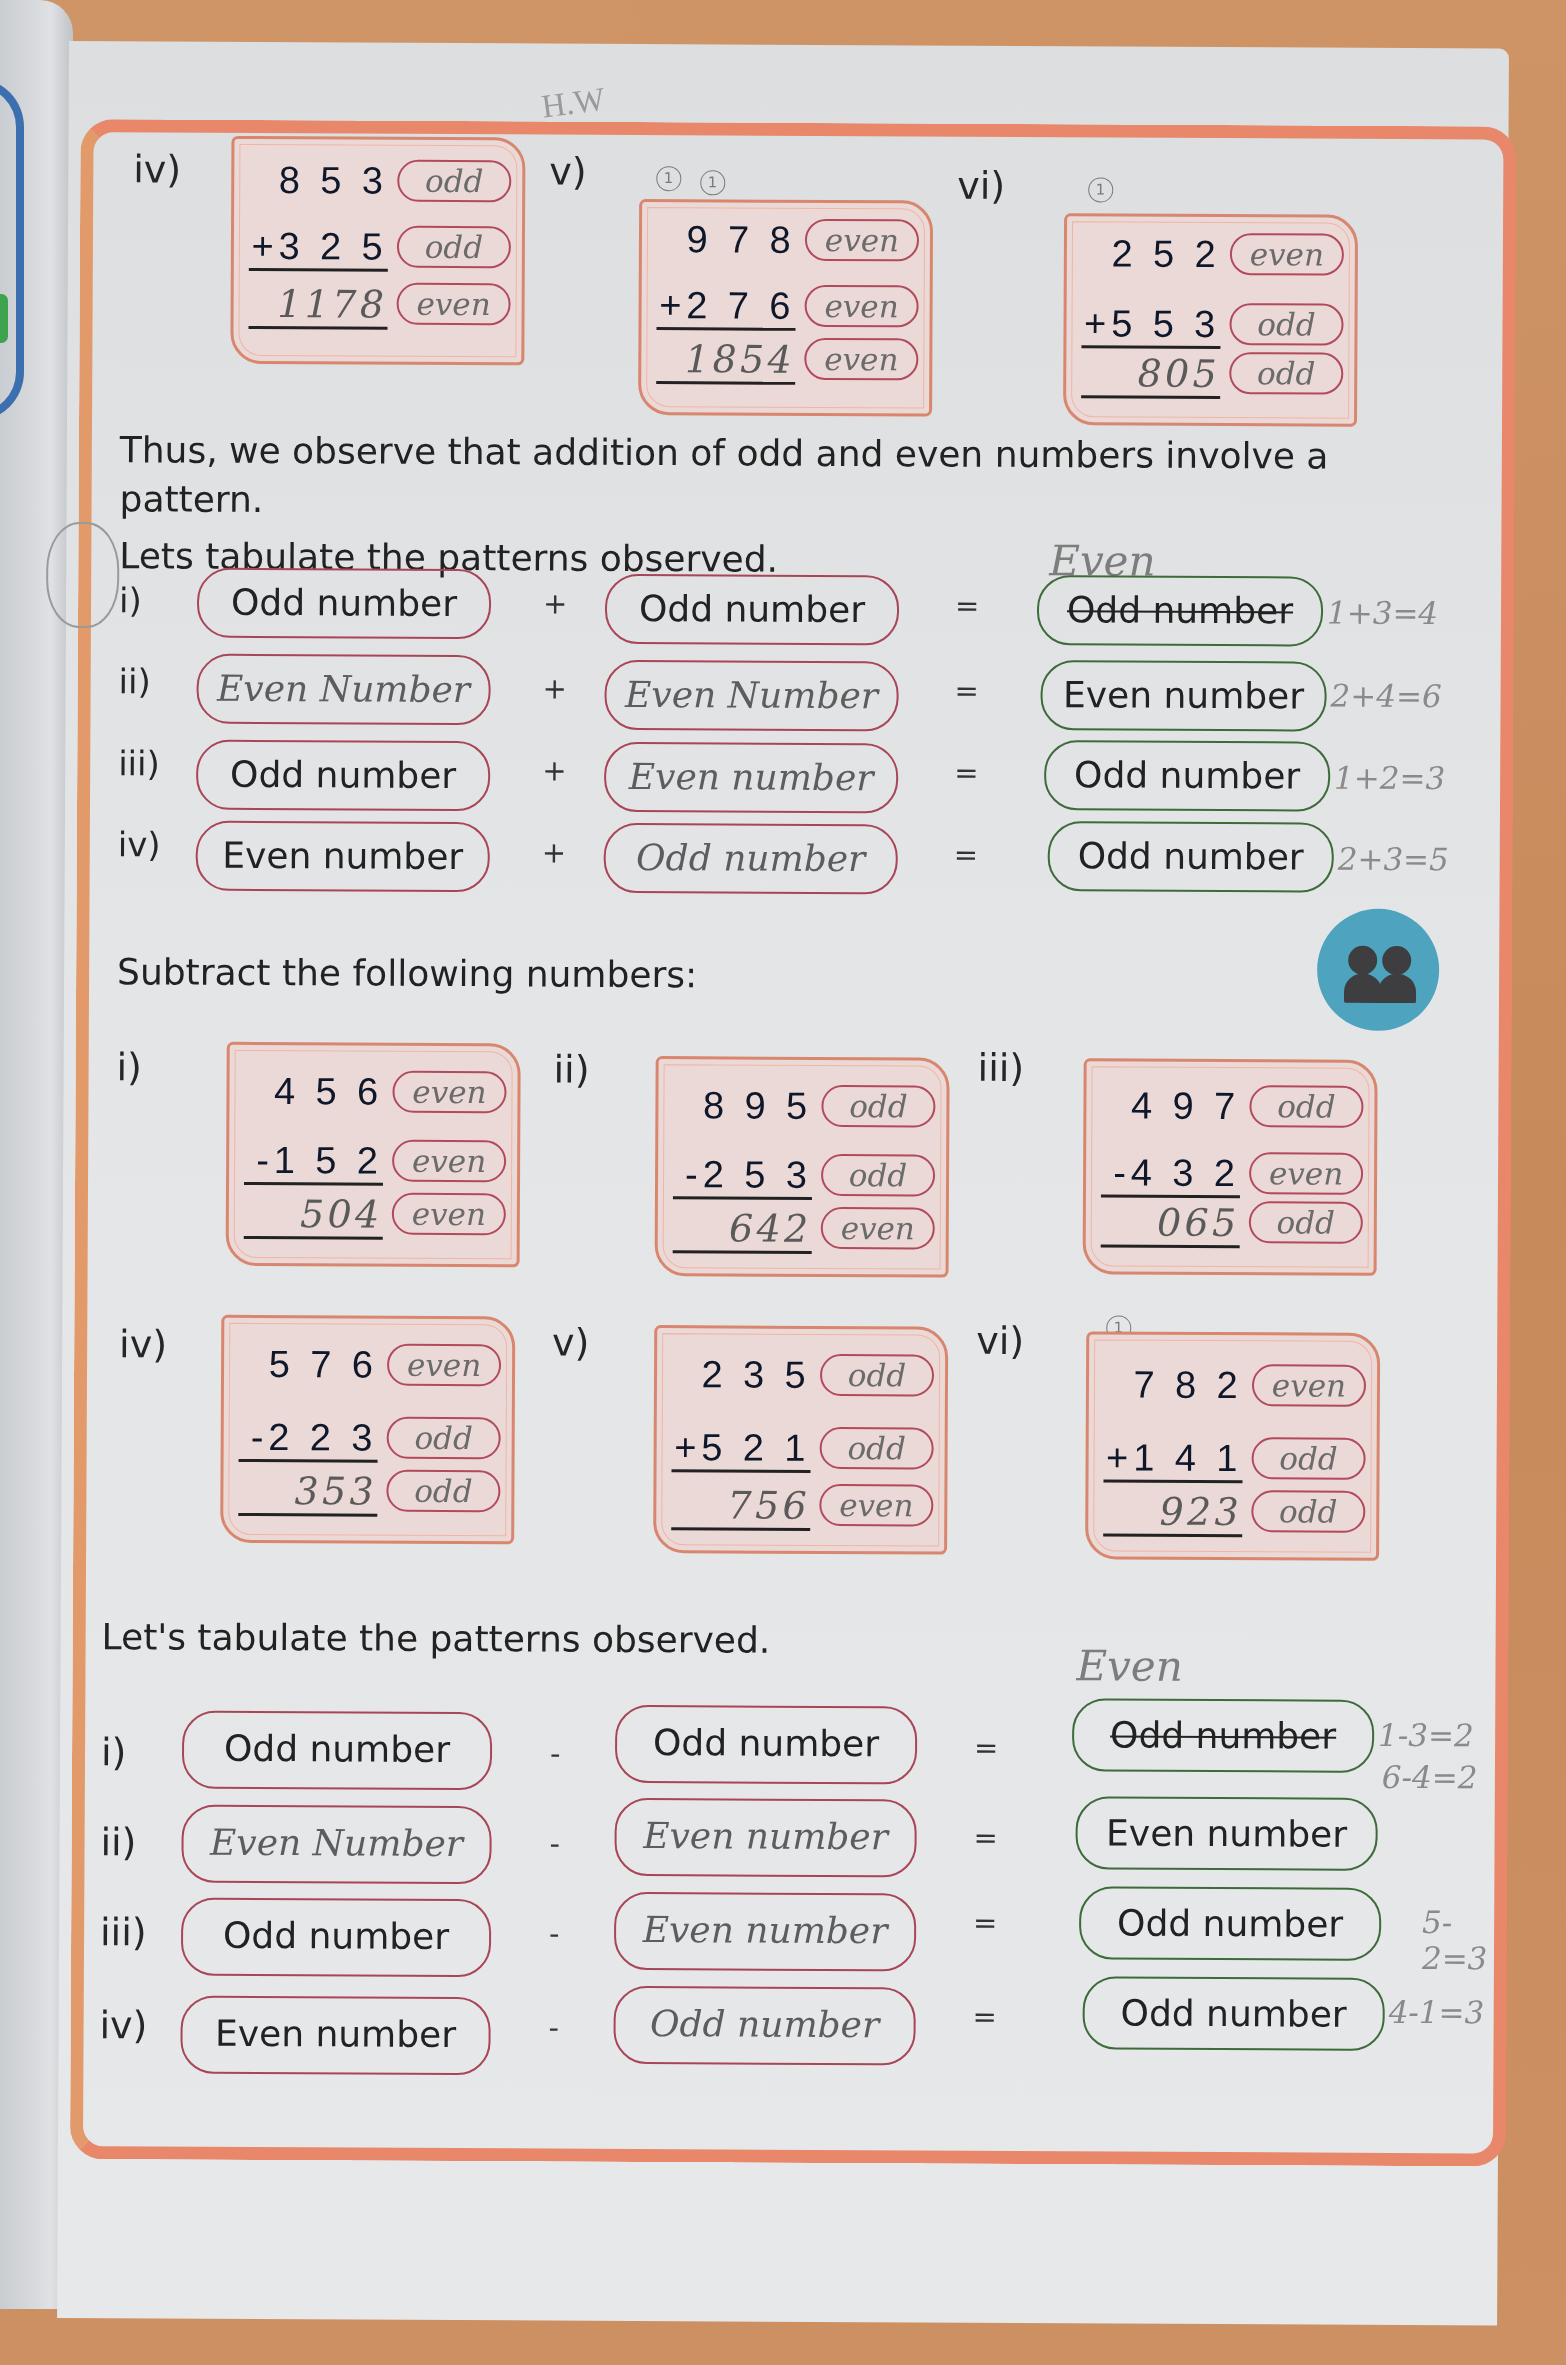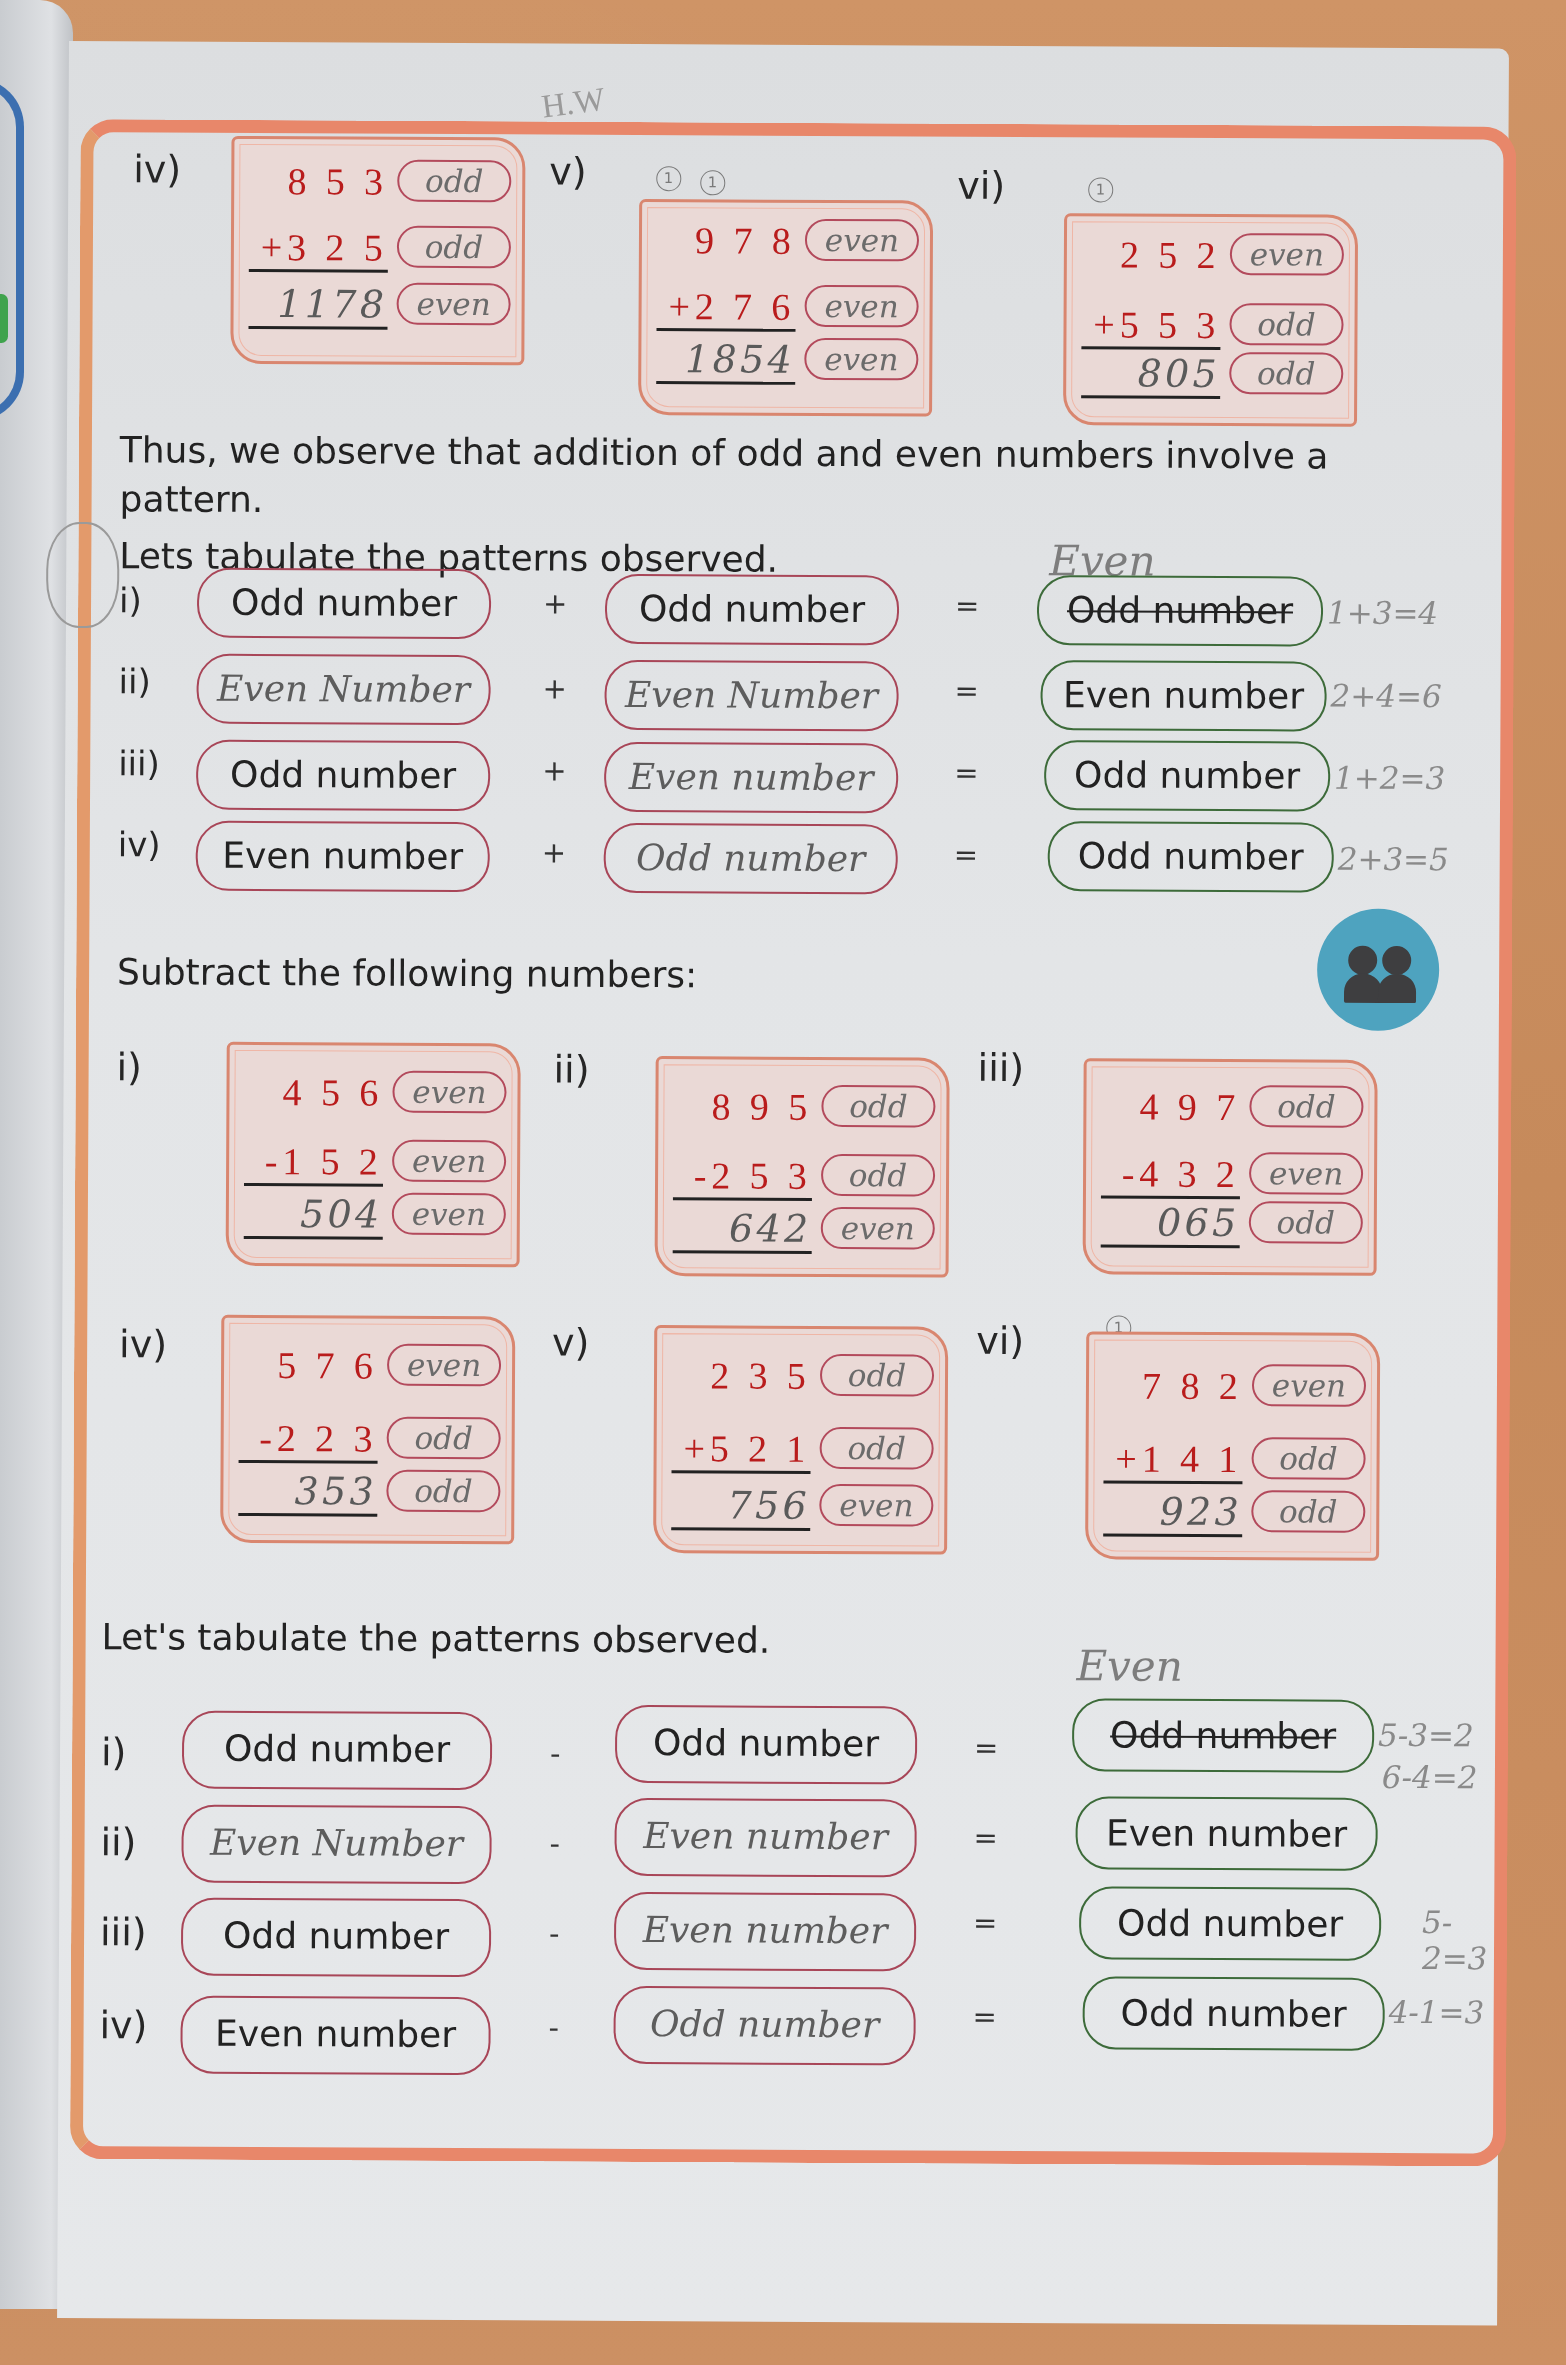--- a/index.html
+++ b/index.html
@@ -62,22 +62,22 @@
     border: 3.3px solid #d9866f;
     outline: 1.6px solid #efb6a6; outline-offset: -9.8px;
     border-radius: 6.5px 31px 6.5px 31px;
     background: #ead9d6;
   }
   .pbox .row {
     position: absolute; left: 0; width: 100%; height: 49px;
   }
   .pbox .num {
     position: absolute; left: 14.7px; width: 139px; text-align: right;
-    font-family: Liberation Serif, serif; font-size: 38px; letter-spacing: 4.9px;
-    color: #b91c1c;
+    font-family: Liberation Sans, sans-serif; font-size: 38px; letter-spacing: 4.9px;
+    color: #0f172a;
   }
   .pbox .num.hw {
     font-family: "DejaVu Serif", serif; font-style: italic; color: #5a5a5a; letter-spacing: 3.3px;
   }
   .pbox .underline { border-bottom: 3.3px solid #222; }
   .pbox .tag {
     position: absolute; left: 163px; width: 114px; height: 42px;
     border: 2.4px solid #b34a5c; border-radius: 21px;
     font-family: "DejaVu Serif", serif; font-style: italic;
     font-size: 31px; color: #6b6b6b; text-align: center; line-height: 38px;
@@ -362,21 +362,21 @@
   <div>
     <div class="para" style="left:41px; top:1571px;">Let's tabulate the patterns observed.</div>
     <div class="even-note" style="left:1016px; top:1595px;">Even</div>
 
     <div class="roman" style="left:41px; top:1689px;">i)</div>
     <div class="pill" style="left:122px; top:1669px; width:310px; height:78px; line-height:72px;">Odd number</div>
     <div class="op" style="left:490px; top:1693px;">-</div>
     <div class="pill" style="left:555px; top:1661px; width:302px; height:78px; line-height:72px;">Odd number</div>
     <div class="op" style="left:914px; top:1685px;">=</div>
     <div class="pill res strike" style="left:1012px; top:1652px; width:302px; height:73px; line-height:69px;">Odd number</div>
-    <div class="side-eq" style="left:1318px; top:1669px;">5-3=2</div>
+    <div class="side-eq" style="left:1318px; top:1669px;">1-3=2</div>
 
     <div class="roman" style="left:41px; top:1779px;">ii)</div>
     <div class="pill hw" style="left:122px; top:1763px; width:310px; height:78px; line-height:72px;">Even Number</div>
     <div class="op" style="left:490px; top:1783px;">-</div>
     <div class="pill hw" style="left:555px; top:1754px; width:302px; height:78px; line-height:72px;">Even number</div>
     <div class="op" style="left:914px; top:1775px;">=</div>
     <div class="pill res" style="left:1016px; top:1750px; width:302px; height:73px; line-height:69px;">Even number</div>
     <div class="side-eq" style="left:1322px; top:1711px;">6-4=2</div>
 
     <div class="roman" style="left:41px; top:1869px;">iii)</div>

